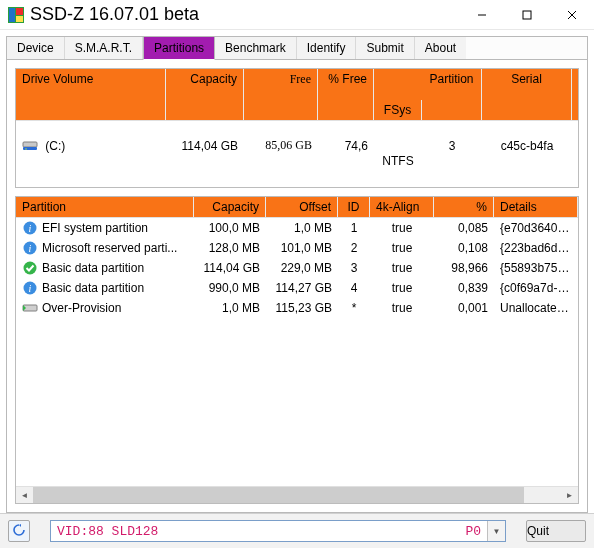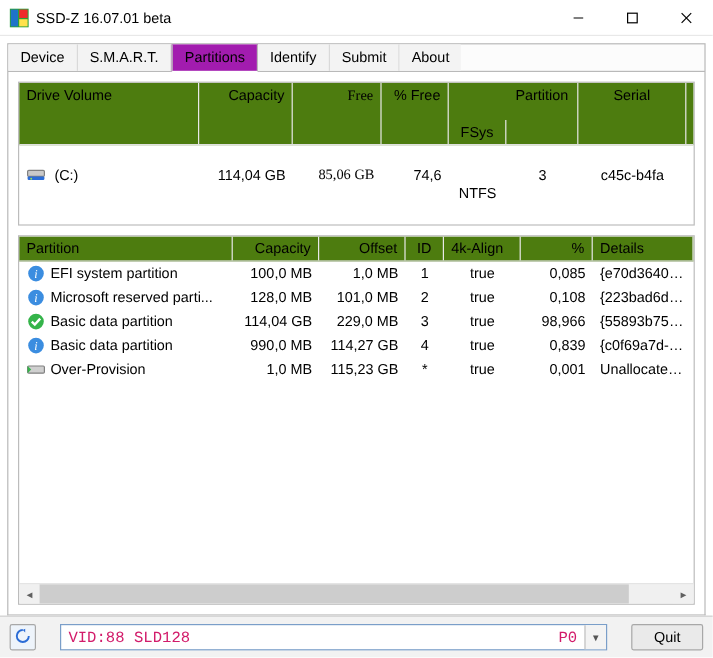--- a/index.html
+++ b/index.html
@@ -23,21 +23,21 @@
     background: #fff;
     border-bottom: 1px solid #e8e8e8;
   }
   .titlebar .appicon {
     width: 16px; height: 16px;
     margin: 0 6px 0 8px;
     display: flex;
   }
   .titlebar .title {
     flex: 1;
-    font-size: 12px;
+    font-size: 18px;
   }
   .winbtn {
     width: 45px; height: 30px;
     display: flex; align-items: center; justify-content: center;
     font-family: "Segoe UI Symbol", sans-serif;
     font-size: 10px;
   }
   .winbtn svg { display:block; }
   
   .tabs {
@@ -75,21 +75,21 @@
   .listview {
     border: 1px solid #bcbcbc;
     margin: 8px;
     background: #fff;
     overflow: hidden;
   }
   .listview.upper { height: 120px; margin-bottom: 4px; }
   .listview.lower { flex: 1; margin-top: 4px; position:relative; }
   .lv-head {
     display: flex;
-    background: #4d7c0f;
+    background: #f97316;
     border-bottom: 1px solid #e0e0e0;
   }
   .lv-head .col {
     padding: 3px 6px;
     border-right: 1px solid #e8e8e8;
     white-space: nowrap;
     overflow: hidden;
   }
   .lv-body { }
   .lv-row {
@@ -191,21 +191,21 @@
     display:flex; align-items:center; justify-content:center;
     border-left:1px solid #c0c0c0;
     background:#f3f3f3;
     color:#555;
     font-size:8px;
   }
   .quit-btn {
     width:60px; height:22px;
     border:1px solid #a8a8a8;
     background:#eaeaea;
-    display:flex; align-items:center; justify-content:center;
+    display:flex; align-items:center; justify-content:flex-start;
     border-radius:2px;
   }
 </style>
 </head>
 <body>
 
 <div class="titlebar">
   <span class="appicon">
     <svg width="16" height="16">
       <rect x="0" y="0" width="16" height="16" fill="#2a9f3a"></rect>
@@ -230,20 +230,21 @@
         <line x1="1" y1="1" x2="9" y2="9" stroke="#000" stroke-width="1"></line>
         <line x1="9" y1="1" x2="1" y2="9" stroke="#000" stroke-width="1"></line>
       </svg>
   </div>
 </div>
 
 <div class="tabs">
   <div class="tab"><span>Device</span></div>
   <div class="tab"><span>S.M.A.R.T.</span></div>
   <div class="tab active"><span>Partitions</span></div>
+  <div class="tab"><span>Benchmark</span></div>
   <div class="tab"><span>Identify</span></div>
   <div class="tab"><span>Submit</span></div>
   <div class="tab"><span>About</span></div>
 </div>
 
 <div class="tabpanel">
 
   <div class="listview upper">
     <div class="lv-head">
       <div class="col cu0"><span>Drive Volume</span></div>

